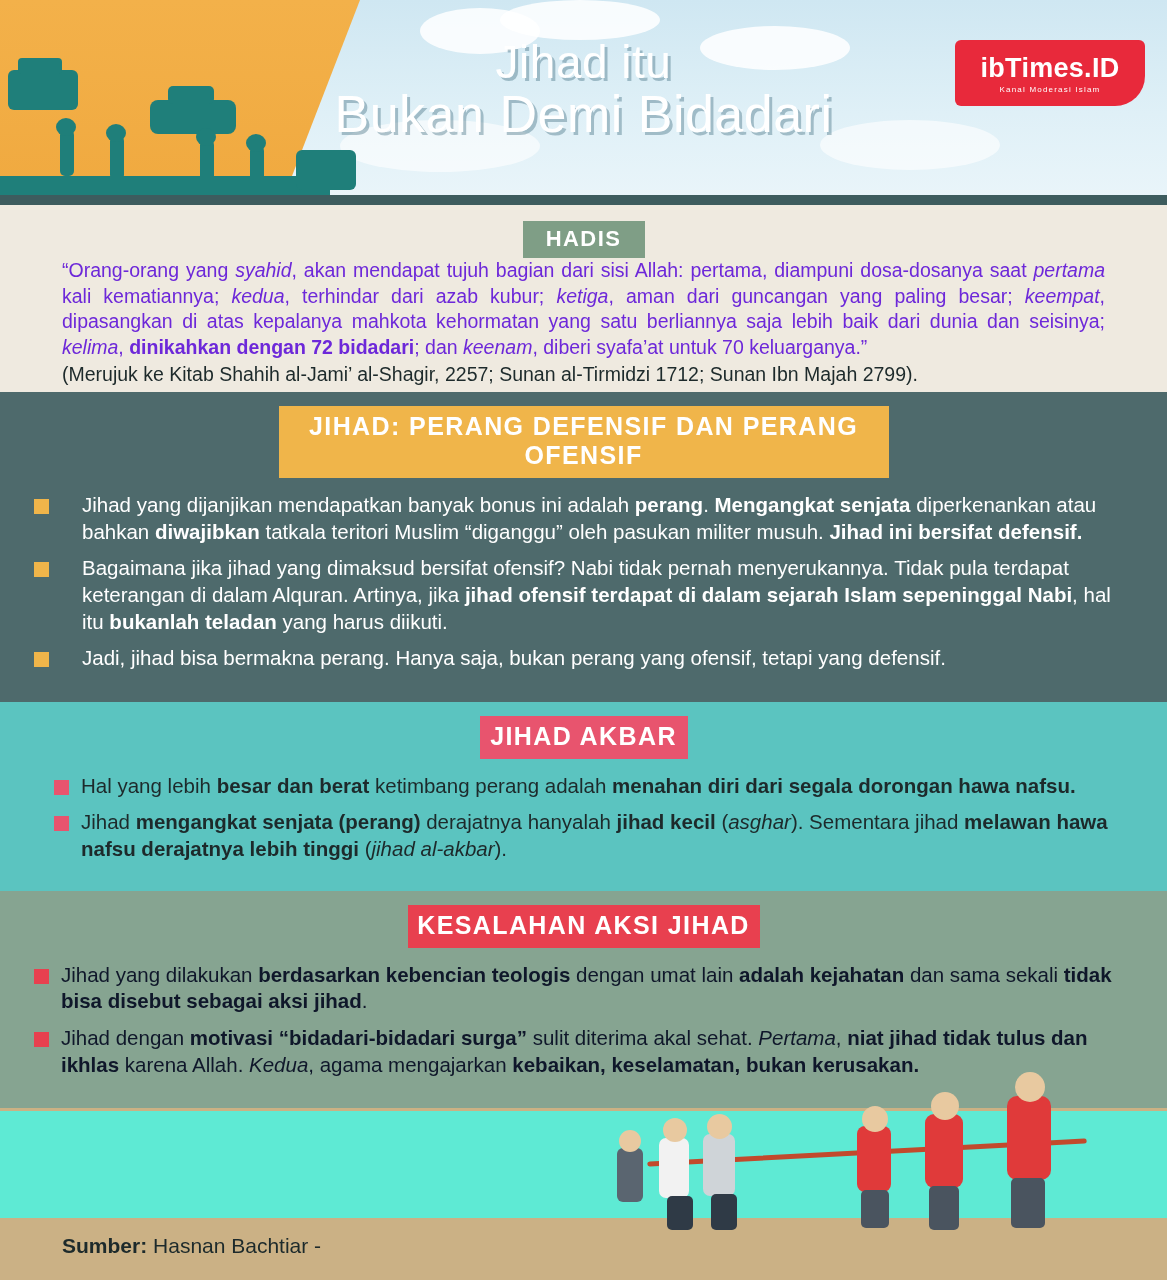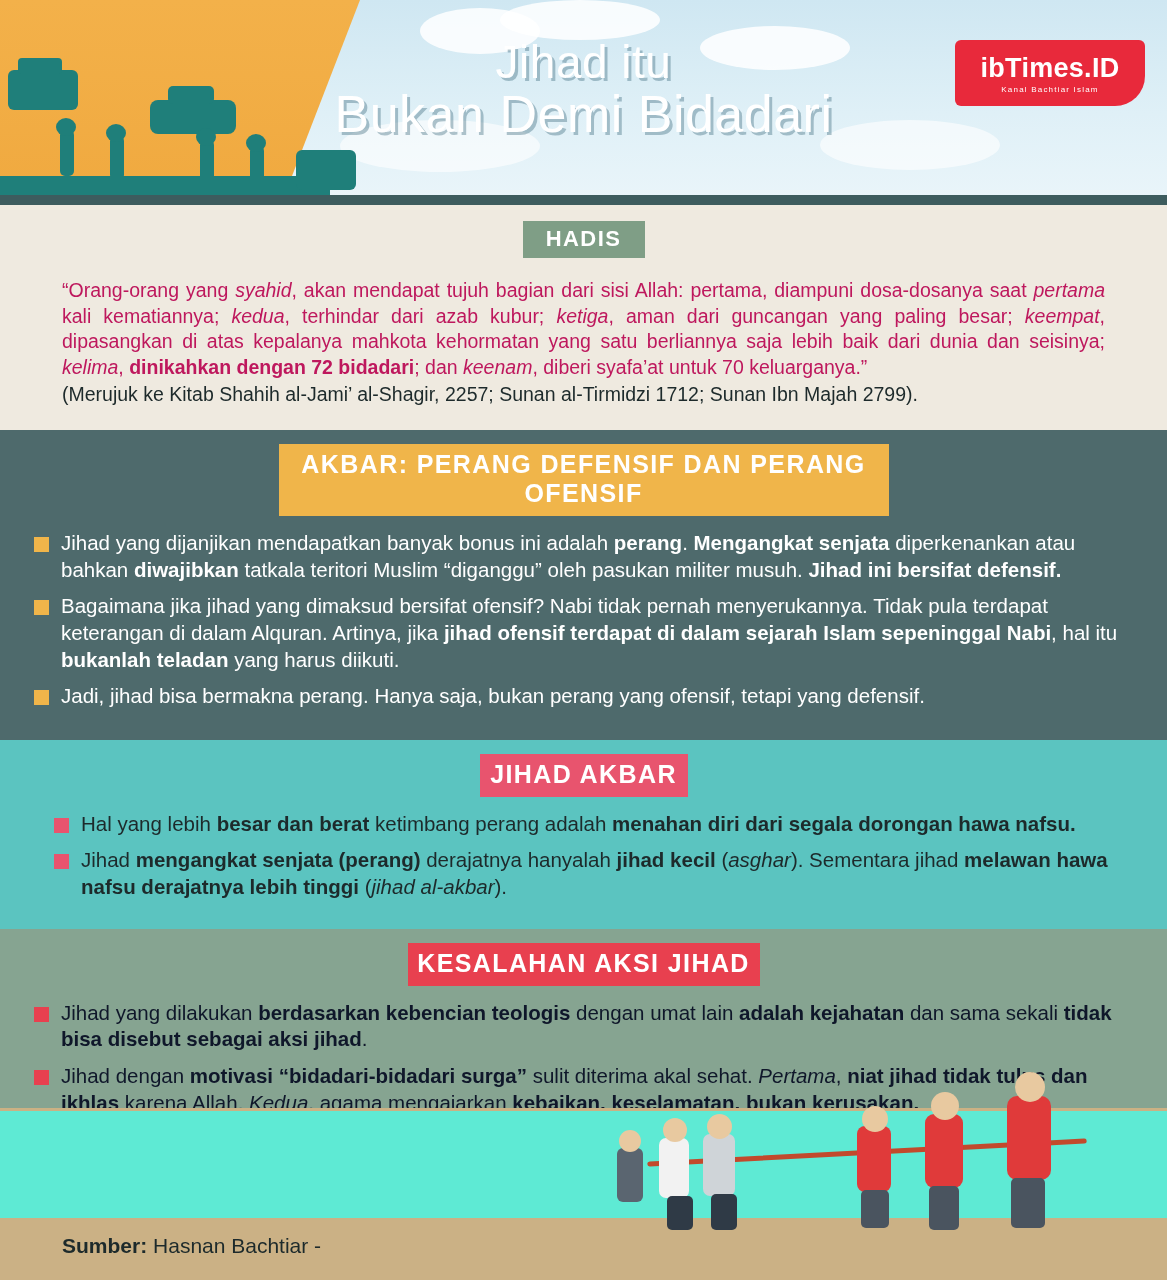--- a/index.html
+++ b/index.html
@@ -50,47 +50,47 @@
     flex-direction:column;
     z-index:6;
   }
   .logo .lg1 { font-size:27px; font-weight:bold; letter-spacing:.3px; }
   .logo .lg1 i { font-style:normal; }
   .logo .lg2 { font-size:8px; letter-spacing:1.2px; margin-top:1px; }
 
   .hdr-bottom-bar { position:absolute; left:0; bottom:0; width:100%; height:10px; background:#3d5c5e; }
 
   
-  .hadis-wrap { background:#efeae0; padding:16px 0 24px; }
+  .hadis-wrap { background:#efeae0; padding:16px 0 6px; }
   .chip {
     display:block; margin:0 auto;
     color:#fff; font-weight:bold; text-align:center;
     letter-spacing:1.4px;
   }
   .chip-hadis {
     background:#7f9e86; width:122px; font-size:22px; padding:5px 0 6px;
   }
   .hadis-text {
-    margin:20px 62px 0 62px;
-    font-size:19.5px; color:#be185d; line-height:1.32;
+    margin:0 62px 0 62px;
+    font-size:19.5px; color:#6d28d9; line-height:1.32;
     text-align:justify;
   }
   .hadis-src { margin:2px 62px 0 62px; font-size:19.5px; color:#1d2a2b; }
 
   
   .sec1 { background:#4e6a6c; padding:14px 0 20px; }
   .chip-s1 { background:#f0b54a; color:#fff; width:610px; font-size:25px; padding:6px 0 8px; }
   .bullets { margin:14px 34px 0 34px; }
   .bullet { display:flex; margin-bottom:10px; }
   .bullet .dot { flex:0 0 auto; width:15px; height:15px; margin:7px 12px 0 0; }
   .dot-orange { background:#f0b54a; }
   .dot-pink { background:#e8546e; }
   .dot-red { background:#e8404f; }
   .bullet p { margin:0; font-size:20.5px; line-height:1.3; }
-  .sec1 .bullet p { color:#ffffff; }
+  .sec1 .bullet p { color:#ffffff;margin-left:21px; }
 
   
   .sec2 { background:#5bc4c0; padding:14px 0 18px; }
   .chip-s2 { background:#e8546e; color:#fff; width:208px; font-size:25px; padding:6px 0 8px; }
   .sec2 .bullets { margin-left:54px; margin-right:54px; }
   .sec2 .bullet p { color:#1d2a2b; }
 
   
   .sec3 { background:#86a491; padding:14px 0 26px; }
   .chip-s3 { background:#e8404f; color:#fff; width:352px; font-size:25px; padding:6px 0 8px; }
@@ -149,34 +149,34 @@
     <div class="silhouette" style="left:0px;top:176px;width:330px;height:30px;"></div>
     <div class="silhouette" style="left:296px;top:150px;width:60px;height:40px;border-radius:6px;"></div>
 
     <div class="hdr-title">
       <span class="l1">Jihad itu</span>
       <span class="l2">Bukan Demi Bidadari</span>
     </div>
 
     <div class="logo">
       <div class="lg1"><i>ib</i><span>Times.ID</span></div>
-      <div class="lg2">Kanal Bachtiar Islam</div>
+      <div class="lg2">Kanal Moderasi Islam</div>
     </div>
 
     <div class="hdr-bottom-bar"></div>
   </div>
 
   <div class="hadis-wrap">
     <div class="chip chip-hadis">HADIS</div>
     <div class="hadis-text">“Orang-orang yang <i>syahid</i>, akan mendapat tujuh bagian dari sisi Allah: pertama, diampuni dosa-dosanya saat <i>pertama</i> kali kematiannya; <i>kedua</i>, terhindar dari azab kubur; <i>ketiga</i>, aman dari guncangan yang paling besar; <i>keempat</i>, dipasangkan di atas kepalanya mahkota kehormatan yang satu berliannya saja lebih baik dari dunia dan seisinya; <i>kelima</i>, <b>dinikahkan dengan 72 bidadari</b>; dan <i>keenam</i>, diberi syafa’at untuk 70 keluarganya.”</div>
     <div class="hadis-src">(Merujuk ke Kitab Shahih al-Jami’ al-Shagir, 2257; Sunan al-Tirmidzi 1712; Sunan Ibn Majah 2799).</div>
   </div>
 
   <div class="sec1">
-    <div class="chip chip-s1">AKBAR: PERANG DEFENSIF DAN PERANG OFENSIF</div>
+    <div class="chip chip-s1">JIHAD: PERANG DEFENSIF DAN PERANG OFENSIF</div>
     <div class="bullets">
       <div class="bullet">
         <span class="dot dot-orange"></span>
         <p>Jihad yang dijanjikan mendapatkan banyak bonus ini adalah <b>perang</b>.  <b>Mengangkat senjata</b> diperkenankan atau bahkan <b>diwajibkan</b> tatkala teritori Muslim “diganggu” oleh pasukan militer musuh. <b>Jihad ini bersifat defensif.</b></p>
       </div>
       <div class="bullet">
         <span class="dot dot-orange"></span>
         <p>Bagaimana jika jihad yang dimaksud bersifat ofensif? Nabi tidak pernah menyerukannya. Tidak pula terdapat keterangan di dalam Alquran. Artinya, jika <b>jihad ofensif terdapat di dalam sejarah Islam sepeninggal Nabi</b>, hal itu <b>bukanlah teladan</b> yang harus diikuti.</p>
       </div>
       <div class="bullet">

